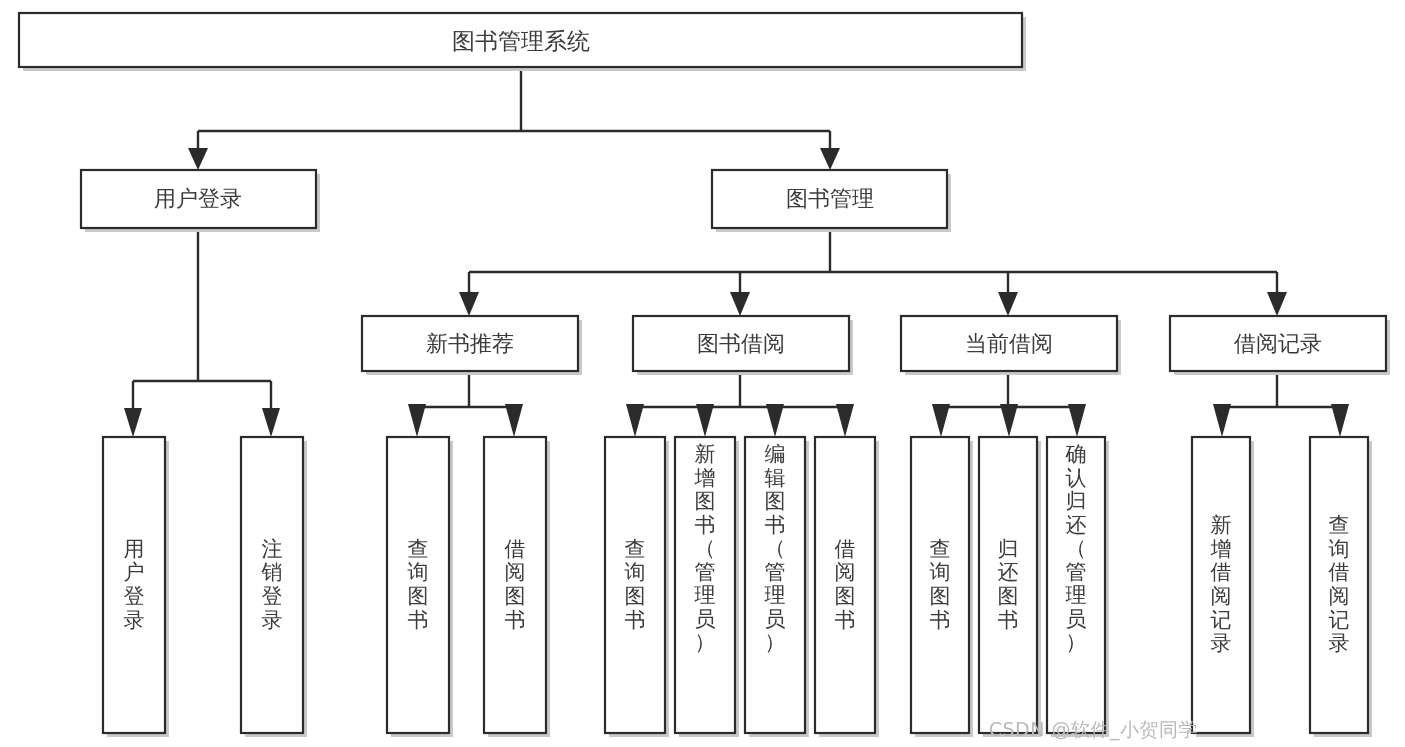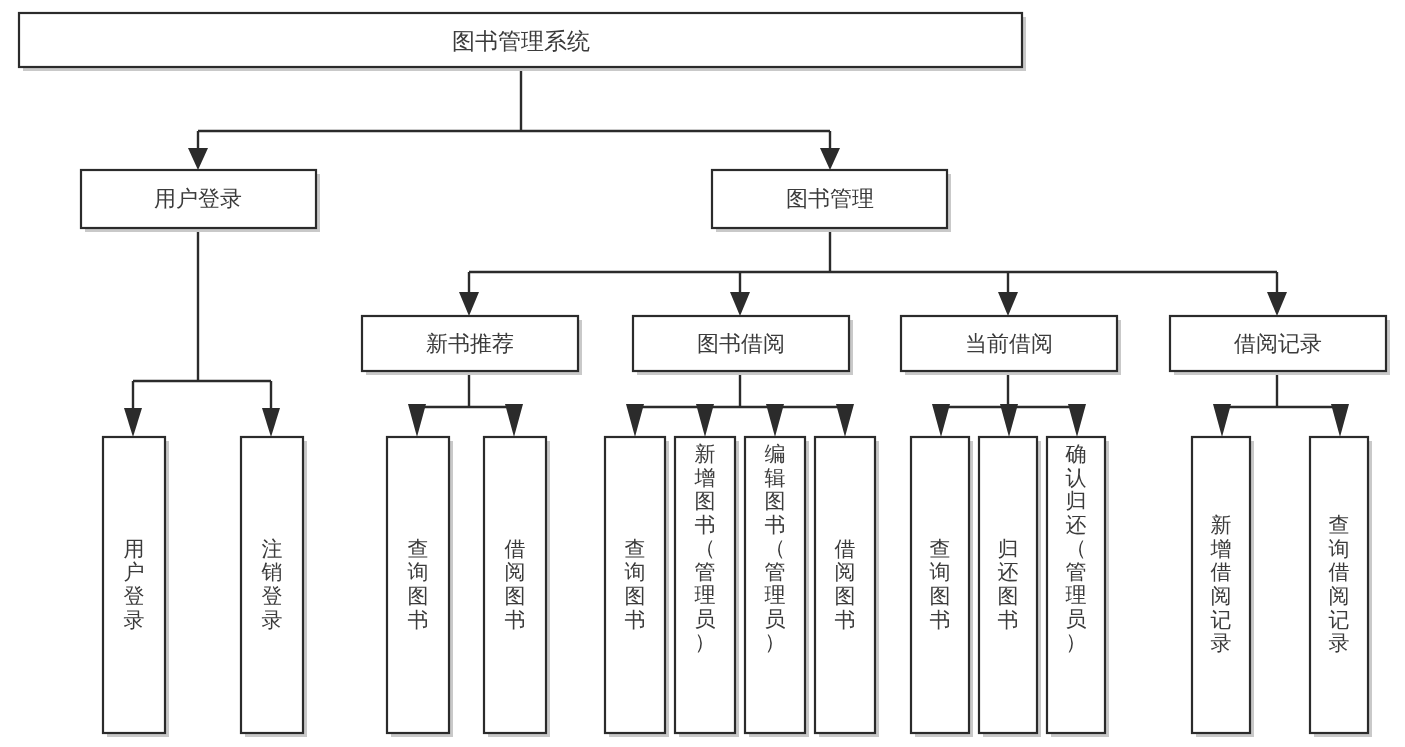--- a/index.html
+++ b/index.html
@@ -237,13 +237,14 @@
   <div class="leaf-label" style="left:745px; top:437px; width:60px; height:296px; align-items:flex-start; padding-top:6px; box-sizing:border-box;"><div><span>编</span><span>辑</span><span>图</span><span>书</span><span>（</span><span>管</span><span>理</span><span>员</span><span>）</span></div></div>
   <div class="leaf-label" style="left:815px; top:437px; width:60px; height:296px;"><div><span>借</span><span>阅</span><span>图</span><span>书</span></div></div>
 
   <div class="leaf-label" style="left:911px; top:437px; width:58px; height:296px;"><div><span>查</span><span>询</span><span>图</span><span>书</span></div></div>
   <div class="leaf-label" style="left:979px; top:437px; width:58px; height:296px;"><div><span>归</span><span>还</span><span>图</span><span>书</span></div></div>
   <div class="leaf-label" style="left:1047px; top:437px; width:58px; height:296px; align-items:flex-start; padding-top:6px; box-sizing:border-box;"><div><span>确</span><span>认</span><span>归</span><span>还</span><span>（</span><span>管</span><span>理</span><span>员</span><span>）</span></div></div>
 
   <div class="leaf-label" style="left:1192px; top:437px; width:58px; height:296px;"><div><span>新</span><span>增</span><span>借</span><span>阅</span><span>记</span><span>录</span></div></div>
   <div class="leaf-label" style="left:1310px; top:437px; width:58px; height:296px;"><div><span>查</span><span>询</span><span>借</span><span>阅</span><span>记</span><span>录</span></div></div>
 
+  <div class="watermark">CSDN @软件_小贺同学</div>
 </div>
 
 </body></html>

